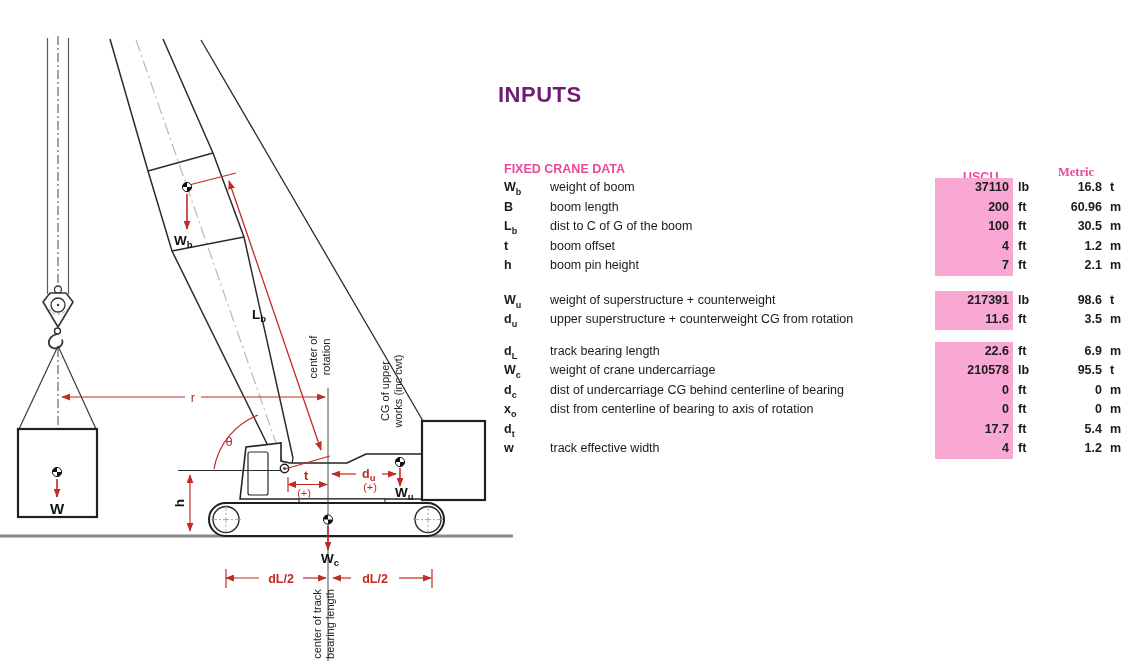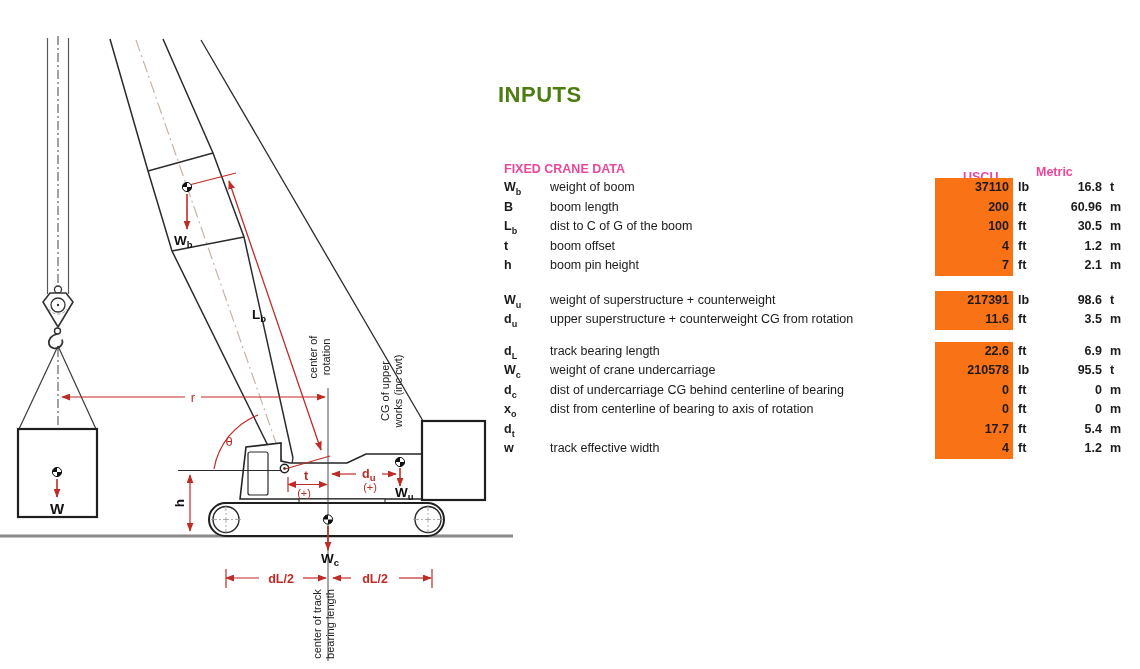--- a/index.html
+++ b/index.html
@@ -1,31 +1,31 @@
 <!DOCTYPE html>
 <html><head>
 <meta charset="utf-8">
 <style>
   html,body{margin:0;padding:0;background:#fff;}
   .page{position:relative;width:1140px;height:669px;background:#ffffff;overflow:hidden;
         font-family:"Liberation Sans",sans-serif;color:#1b1b1b;}
   svg{font-family:"Liberation Sans",sans-serif;}
 
-  .title{position:absolute;left:498px;top:82px;font-size:22px;font-weight:bold;color:#4d7c0f;letter-spacing:.5px;}
+  .title{position:absolute;left:498px;top:82px;font-size:22px;font-weight:bold;color:#701a75;letter-spacing:.5px;}
 
   .datatable{position:absolute;left:504px;top:162px;width:636px;}
   .thead{position:relative;height:16px;font-size:12.5px;font-weight:bold;color:#ec4899;}
   .th-name{position:absolute;left:0;top:0;}
   .th-uscu{position:absolute;left:459px;top:8px;}
-  .th-metric{position:absolute;left:532px;top:3px;}
+  .th-metric{position:absolute;left:554px;top:3px;font-family:Liberation Serif, serif;}
   .row{position:relative;height:19.5px;line-height:19.5px;font-size:12.5px;}
   .sym{position:absolute;left:0;font-weight:bold;}
   .desc{position:absolute;left:46px;white-space:nowrap;}
   .uval{position:absolute;left:431px;width:78px;height:19.5px;text-align:right;font-weight:bold;
-        background:#f97316;padding-right:4px;box-sizing:border-box;}
+        background:#f9a8d4;padding-right:4px;box-sizing:border-box;}
   .uunit{position:absolute;left:514px;font-weight:bold;}
   .mval{position:absolute;left:536px;width:62px;text-align:right;font-weight:bold;}
   .munit{position:absolute;left:606px;font-weight:bold;}
   sub{font-size:9px;line-height:0;}
   .grp2{margin-top:15px;}
   .grp3{margin-top:12px;}
 
   
   .bl{font-weight:bold;font-size:13.5px;fill:#111;}
   .bl15{font-weight:bold;font-size:15px;fill:#111;}

